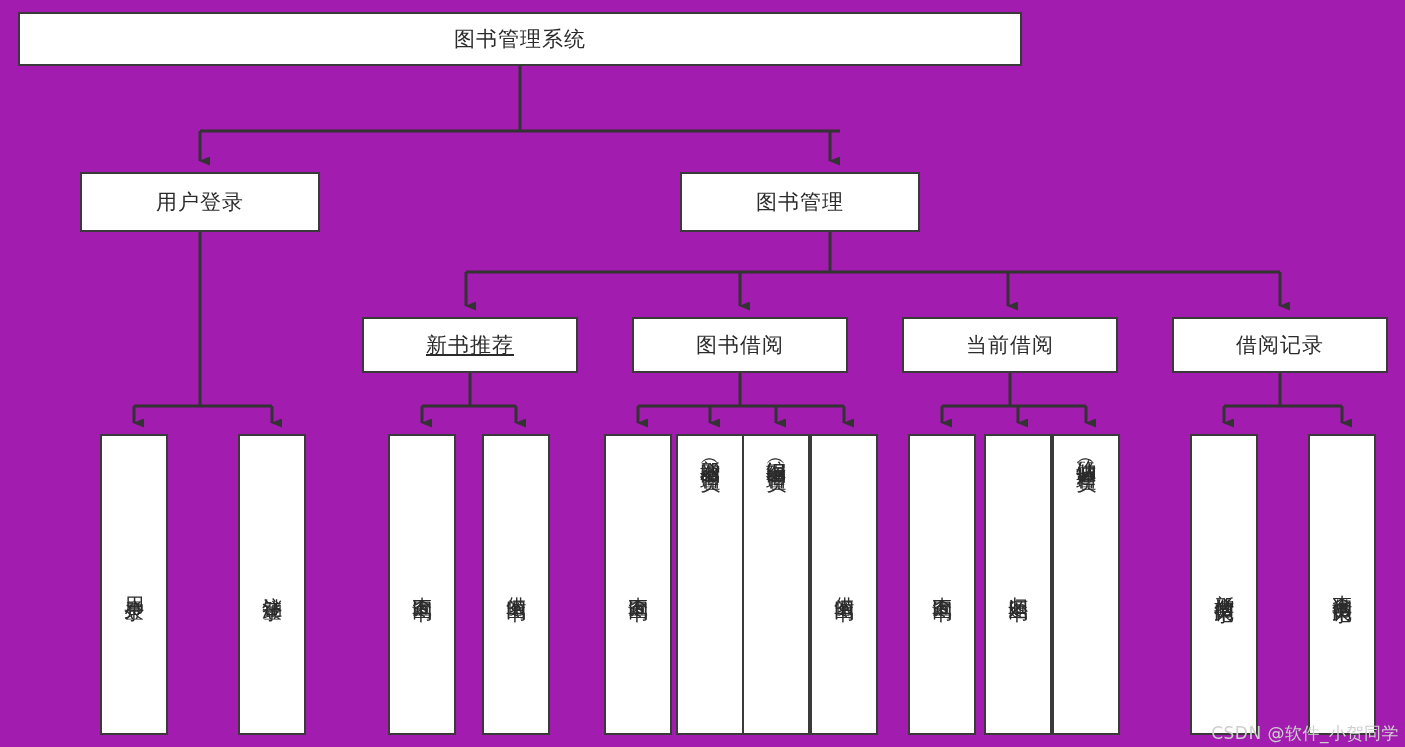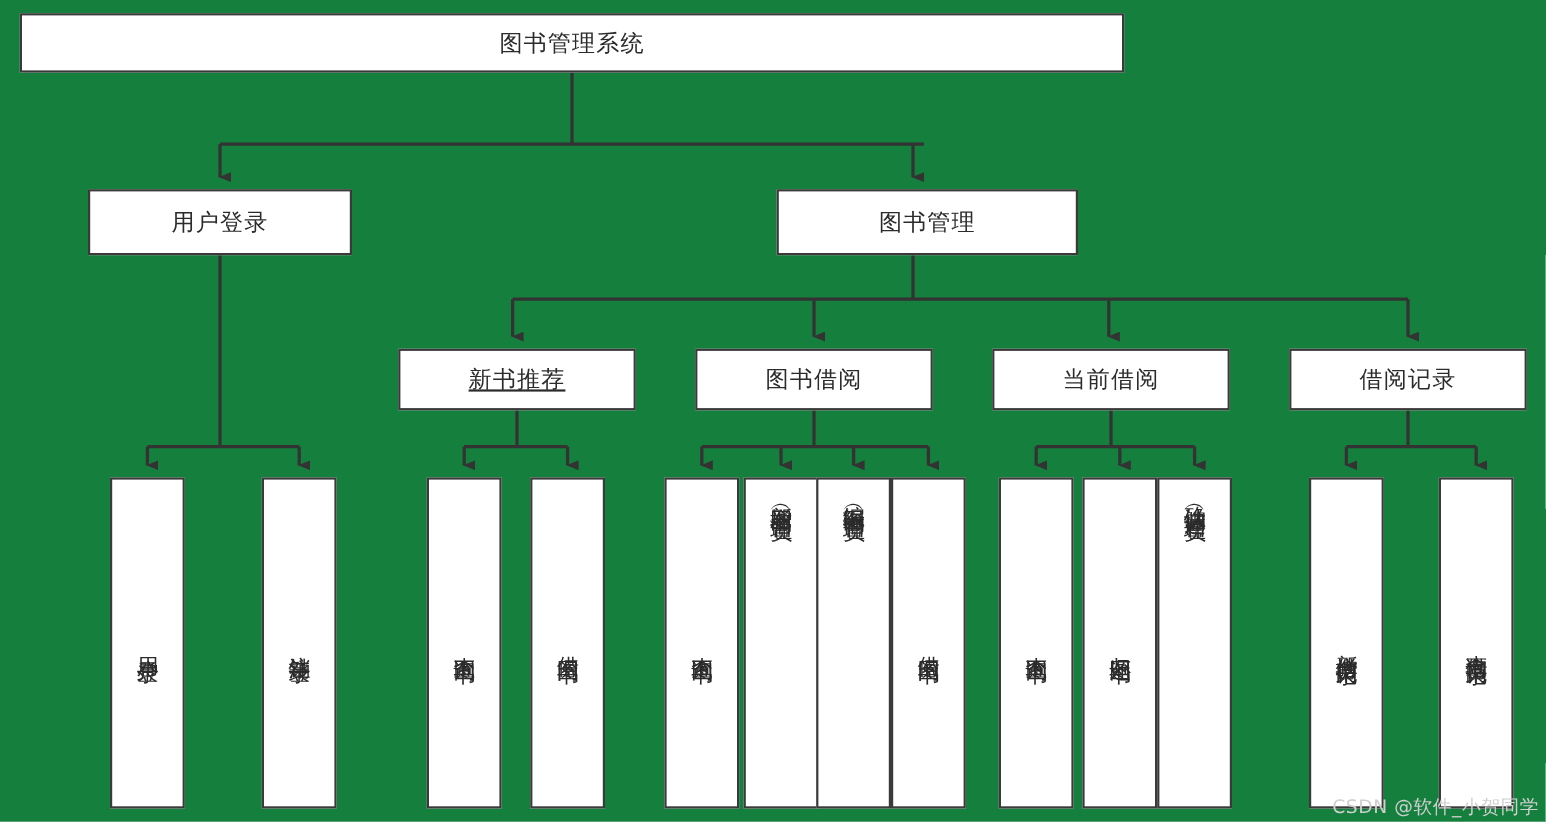--- a/index.html
+++ b/index.html
@@ -1,18 +1,18 @@
 <!DOCTYPE html>
 <html><head>
 <meta charset="utf-8">
 <style>
   html,body{margin:0;padding:0;background:#ffffff;}
   body{width:1405px;height:747px;overflow:hidden;
        font-family:"DejaVu Sans","Liberation Sans",sans-serif;}
-  #canvas{position:relative;width:1405px;height:747px;background:#15803d;}
+  #canvas{position:relative;width:1405px;height:747px;background:#a21caf;}
   #wires{position:absolute;left:0;top:0;width:1405px;height:747px;}
   .node{position:absolute;box-sizing:border-box;background:#ffffff;
         border:2.5px solid #3a3a3a;display:flex;align-items:center;
         justify-content:center;color:#2b2b2b;}
   .node.h{font-size:21px;letter-spacing:1px;}
   .node.v{writing-mode:vertical-rl;text-orientation:upright;
           font-size:20px;line-height:1.28;letter-spacing:2px;
           padding:8px 0;justify-content:flex-start;align-items:center;}
   .node.v.mid{justify-content:center;}
   #watermark{position:absolute;right:6px;bottom:2px;font-size:17px;
@@ -69,21 +69,21 @@
       <path d="M1280,373 L1280,406"></path>
       <path d="M1224,406 L1342,406"></path>
       <path d="M1224,406 L1224,423" marker-end="url(#arr)"></path>
       <path d="M1342,406 L1342,423" marker-end="url(#arr)"></path>
     </g>
   </svg>
 
   <div class="node h" style="left: 18px; top: 12px; width: 1004px; height: 54px;">图书管理系统</div>
 
   <div class="node h" style="left: 80px; top: 172px; width: 240px; height: 60px;">用户登录</div>
-  <div class="node h" style="left: 706px; top: 172px; width: 274px; height: 60px;">图书管理</div>
+  <div class="node h" style="left: 680px; top: 172px; width: 240px; height: 60px;">图书管理</div>
 
   <div class="node h" style="left: 362px; top: 317px; width: 216px; height: 56px; text-decoration: underline;">新书推荐</div>
   <div class="node h" style="left: 632px; top: 317px; width: 216px; height: 56px;">图书借阅</div>
   <div class="node h" style="left: 1172px; top: 317px; width: 216px; height: 56px;">借阅记录</div>
   <div class="node h" style="left: 902px; top: 317px; width: 216px; height: 56px;">当前借阅</div>
 
   <div class="node v mid" style="left: 100px; top: 434px; width: 68px; height: 301px;">用户登录</div>
   <div class="node v mid" style="left: 238px; top: 434px; width: 68px; height: 301px;">注销登录</div>
   <div class="node v mid" style="left: 388px; top: 434px; width: 68px; height: 301px;">查询图书</div>
   <div class="node v mid" style="left: 482px; top: 434px; width: 68px; height: 301px;">借阅图书</div>

